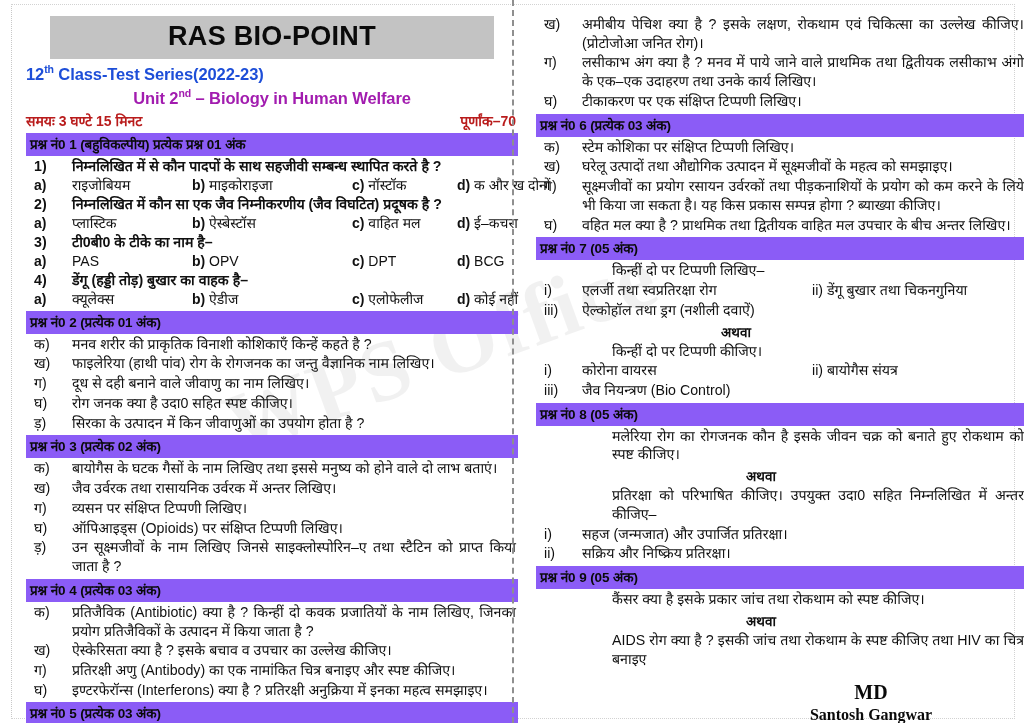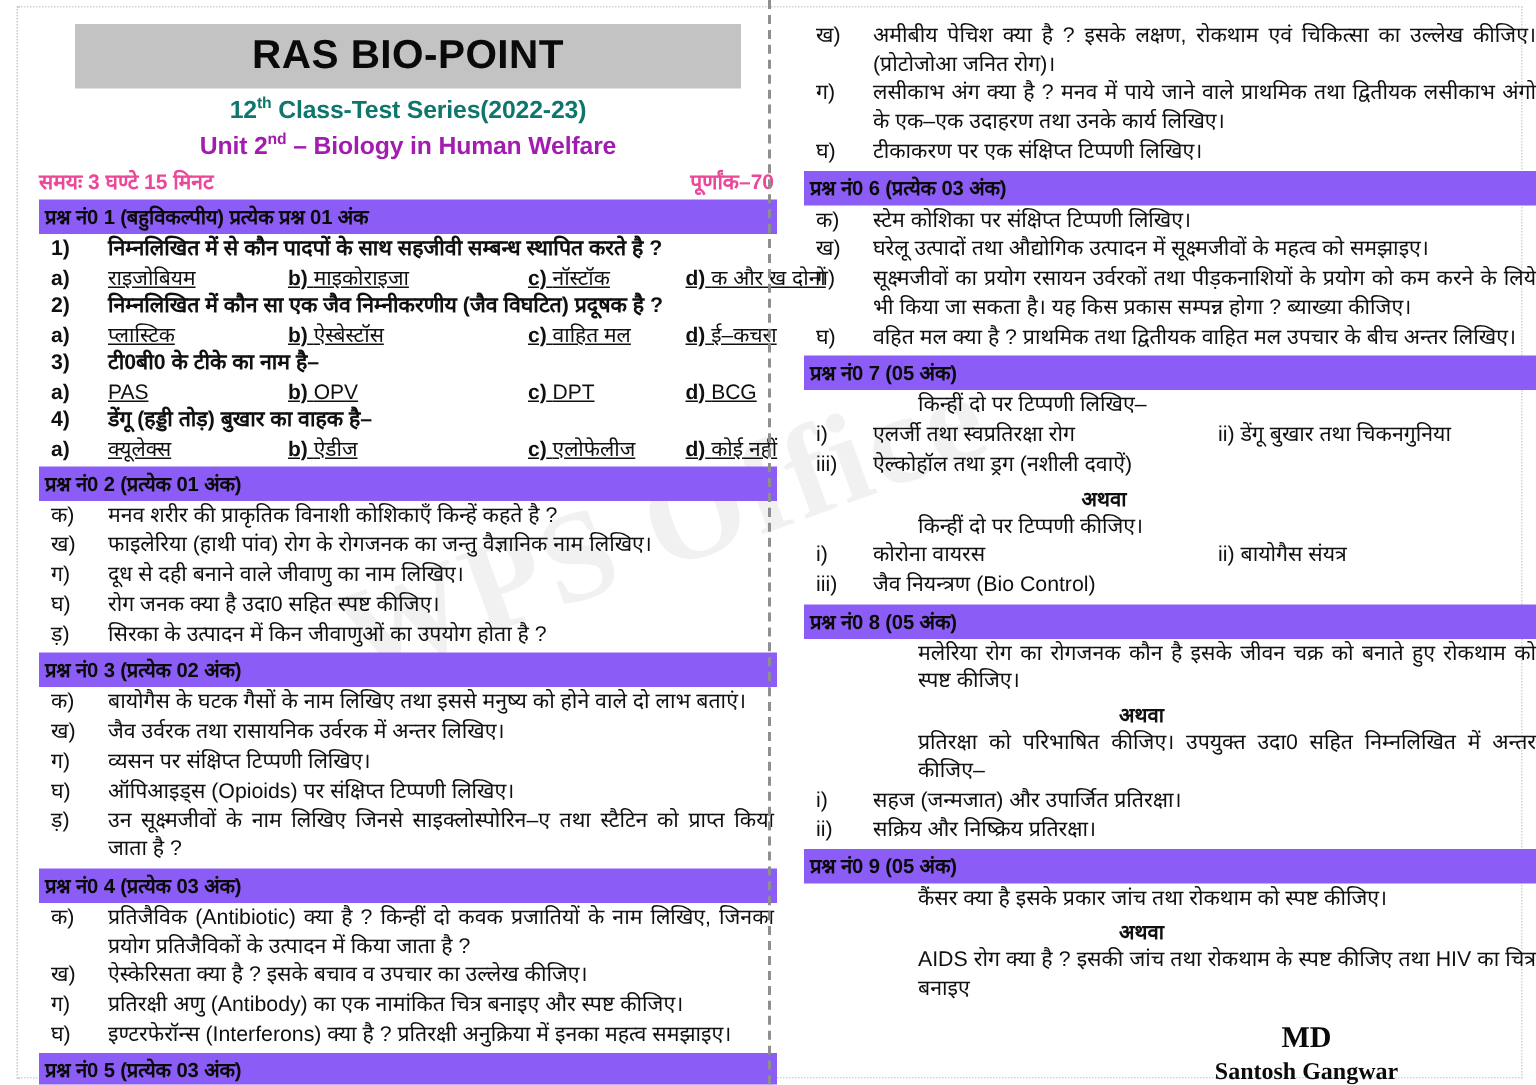--- a/index.html
+++ b/index.html
@@ -84,24 +84,24 @@
     padding: 5px 0 7px 0;
   }
   .title-bar .title-text {
     font-size: 27px;
     font-weight: 700;
     letter-spacing: 0.3px;
     color: #0a0a0a;
     font-family: "Liberation Sans", "DejaVu Sans", sans-serif;
   }
   .subtitle {
-    text-align: center;
+    text-align: left;
     font-size: 16.5px;
     font-weight: 700;
-    color: #0f766e;
+    color: #1d4ed8;
     margin-top: 4px;
     letter-spacing: -0.1px;
   }
   .subtitle2 {
     text-align: center;
     font-size: 16.5px;
     font-weight: 700;
     color: #a21caf;
     margin-top: 3px;
     letter-spacing: -0.1px;
@@ -109,21 +109,21 @@
   .sup { font-size: 10.5px; vertical-align: super; }
 
   .meta-row {
     display: flex;
     justify-content: space-between;
     align-items: baseline;
     margin-top: 4px;
     padding: 0 2px 0 0px;
     font-size: 14px;
     font-weight: 700;
-    color: #ec4899;
+    color: #b91c1c;
   }
 
   
   .qhead {
     background: #8b5cf6;
     font-size: 13.5px;
     font-weight: 700;
     color: #0a0a0a;
     padding: 2px 0 3px 4px;
     margin-top: 3px;
@@ -168,21 +168,20 @@
     width: 46px;
     padding-left: 8px;
     font-weight: 700;
   }
   .optrow .opts {
     flex: 1 1 auto;
     display: flex;
   }
   .optrow .opt {
     white-space: nowrap;
-    text-decoration: underline;
   }
   .opt .ok { font-weight: 700; }
 
   
   .indentrow {
     font-size: 14.2px;
     color: #101010;
     line-height: 1.32;
     padding-left: 76px;
     padding-right: 2px;

